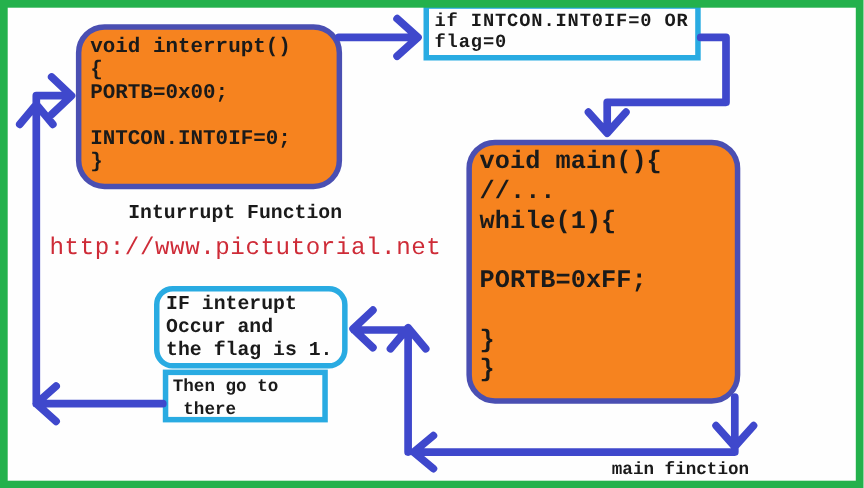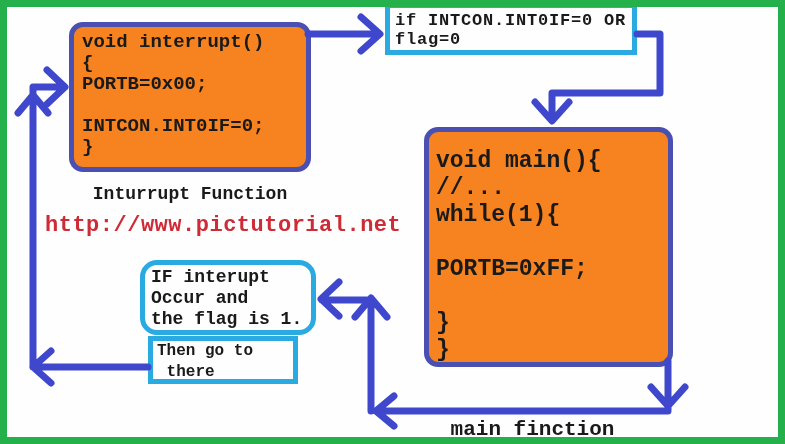--- a/index.html
+++ b/index.html
@@ -21,37 +21,37 @@
   .canvas{position:relative;width:785px;height:444px;background:var(--white_fill);}
   .frame{
     position:absolute;inset:0;box-sizing:border-box;
     border:7px solid var(--green_border);
     pointer-events:none;
   }
   .box{position:absolute;box-sizing:border-box;}
   .code-box{
     background:var(--orange_fill);
     border:5px solid var(--box_border_blue);
-    border-radius:14px;
+    border-radius:26px;
   }
   .cyan-box{
     background:var(--white_fill);
     border:5px solid var(--cyan_border);
   }
   .rounded{border-radius:17px;}
   pre{
     margin:0;font-weight:bold;color:var(--text_dark);
     font-family:inherit;white-space:pre;
   }
   .lbl{
     position:absolute;font-weight:bold;color:var(--text_dark);
-    text-align:center;white-space:nowrap;font-family:Liberation Mono, monospace;
+    text-align:right;white-space:nowrap;font-family:Liberation Mono, monospace;
   }
   .url{
-    position:absolute;font-weight:bold;color:var(--url_red);white-space:nowrap;
+    position:absolute;font-weight:normal;color:var(--url_red);white-space:nowrap;
   }
   svg.arrows{position:absolute;inset:0;pointer-events:none;}
   svg.arrows path{
     fill:none;stroke:var(--arrow_blue);stroke-width:7;
     stroke-linecap:round;stroke-linejoin:round;
   }
 </style>
 </head>
 <body>
 
@@ -69,31 +69,31 @@
   <div class="lbl" style="left:69px;top:184px;width:242px;font-size:18px;">Inturrupt Function</div>
 
   <div class="url" style="left:45px;top:213px;font-size:22px;letter-spacing:0.5px;">http://www.pictutorial.net</div>
 
   <div class="box cyan-box" style="left:385px;top:3px;width:252px;height:52px;">
     <pre style="font-size:17px;line-height:19px;padding:3px 0 0 5px;letter-spacing:0.8px;">if INTCON.INT0IF=0 OR
 flag=0</pre>
   </div>
 
   <div class="box code-box" style="left:424px;top:127px;width:249px;height:240px;">
-    <pre style="font-size:23px;line-height:27px;padding:16px 0 0 7px;">void main(){
+    <pre style="font-size:23px;line-height:27px;padding:2px 0 0 7px;">void main(){
 //...
 while(1){
 
 PORTB=0xFF;
 
 }
 }</pre>
   </div>
 
-  <div class="lbl" style="left:408px;top:374px;width:249px;font-size:21px;margin-top:44px;">main finction</div>
+  <div class="lbl" style="left:432px;top:374px;width:249px;font-size:16px;margin-top:44px;">main finction</div>
 
   <div class="box cyan-box rounded" style="left:140px;top:260px;width:176px;height:75px;">
     <pre style="font-size:18px;line-height:21px;padding:2px 0 16px 6px;">IF interupt
 Occur and
 the flag is 1.</pre>
   </div>
 
   <div class="box cyan-box" style="left:148px;top:336px;width:150px;height:48px;">
     <pre style="font-size:16px;line-height:21px;padding:0 0 0 4px;">Then go to
  there</pre>

